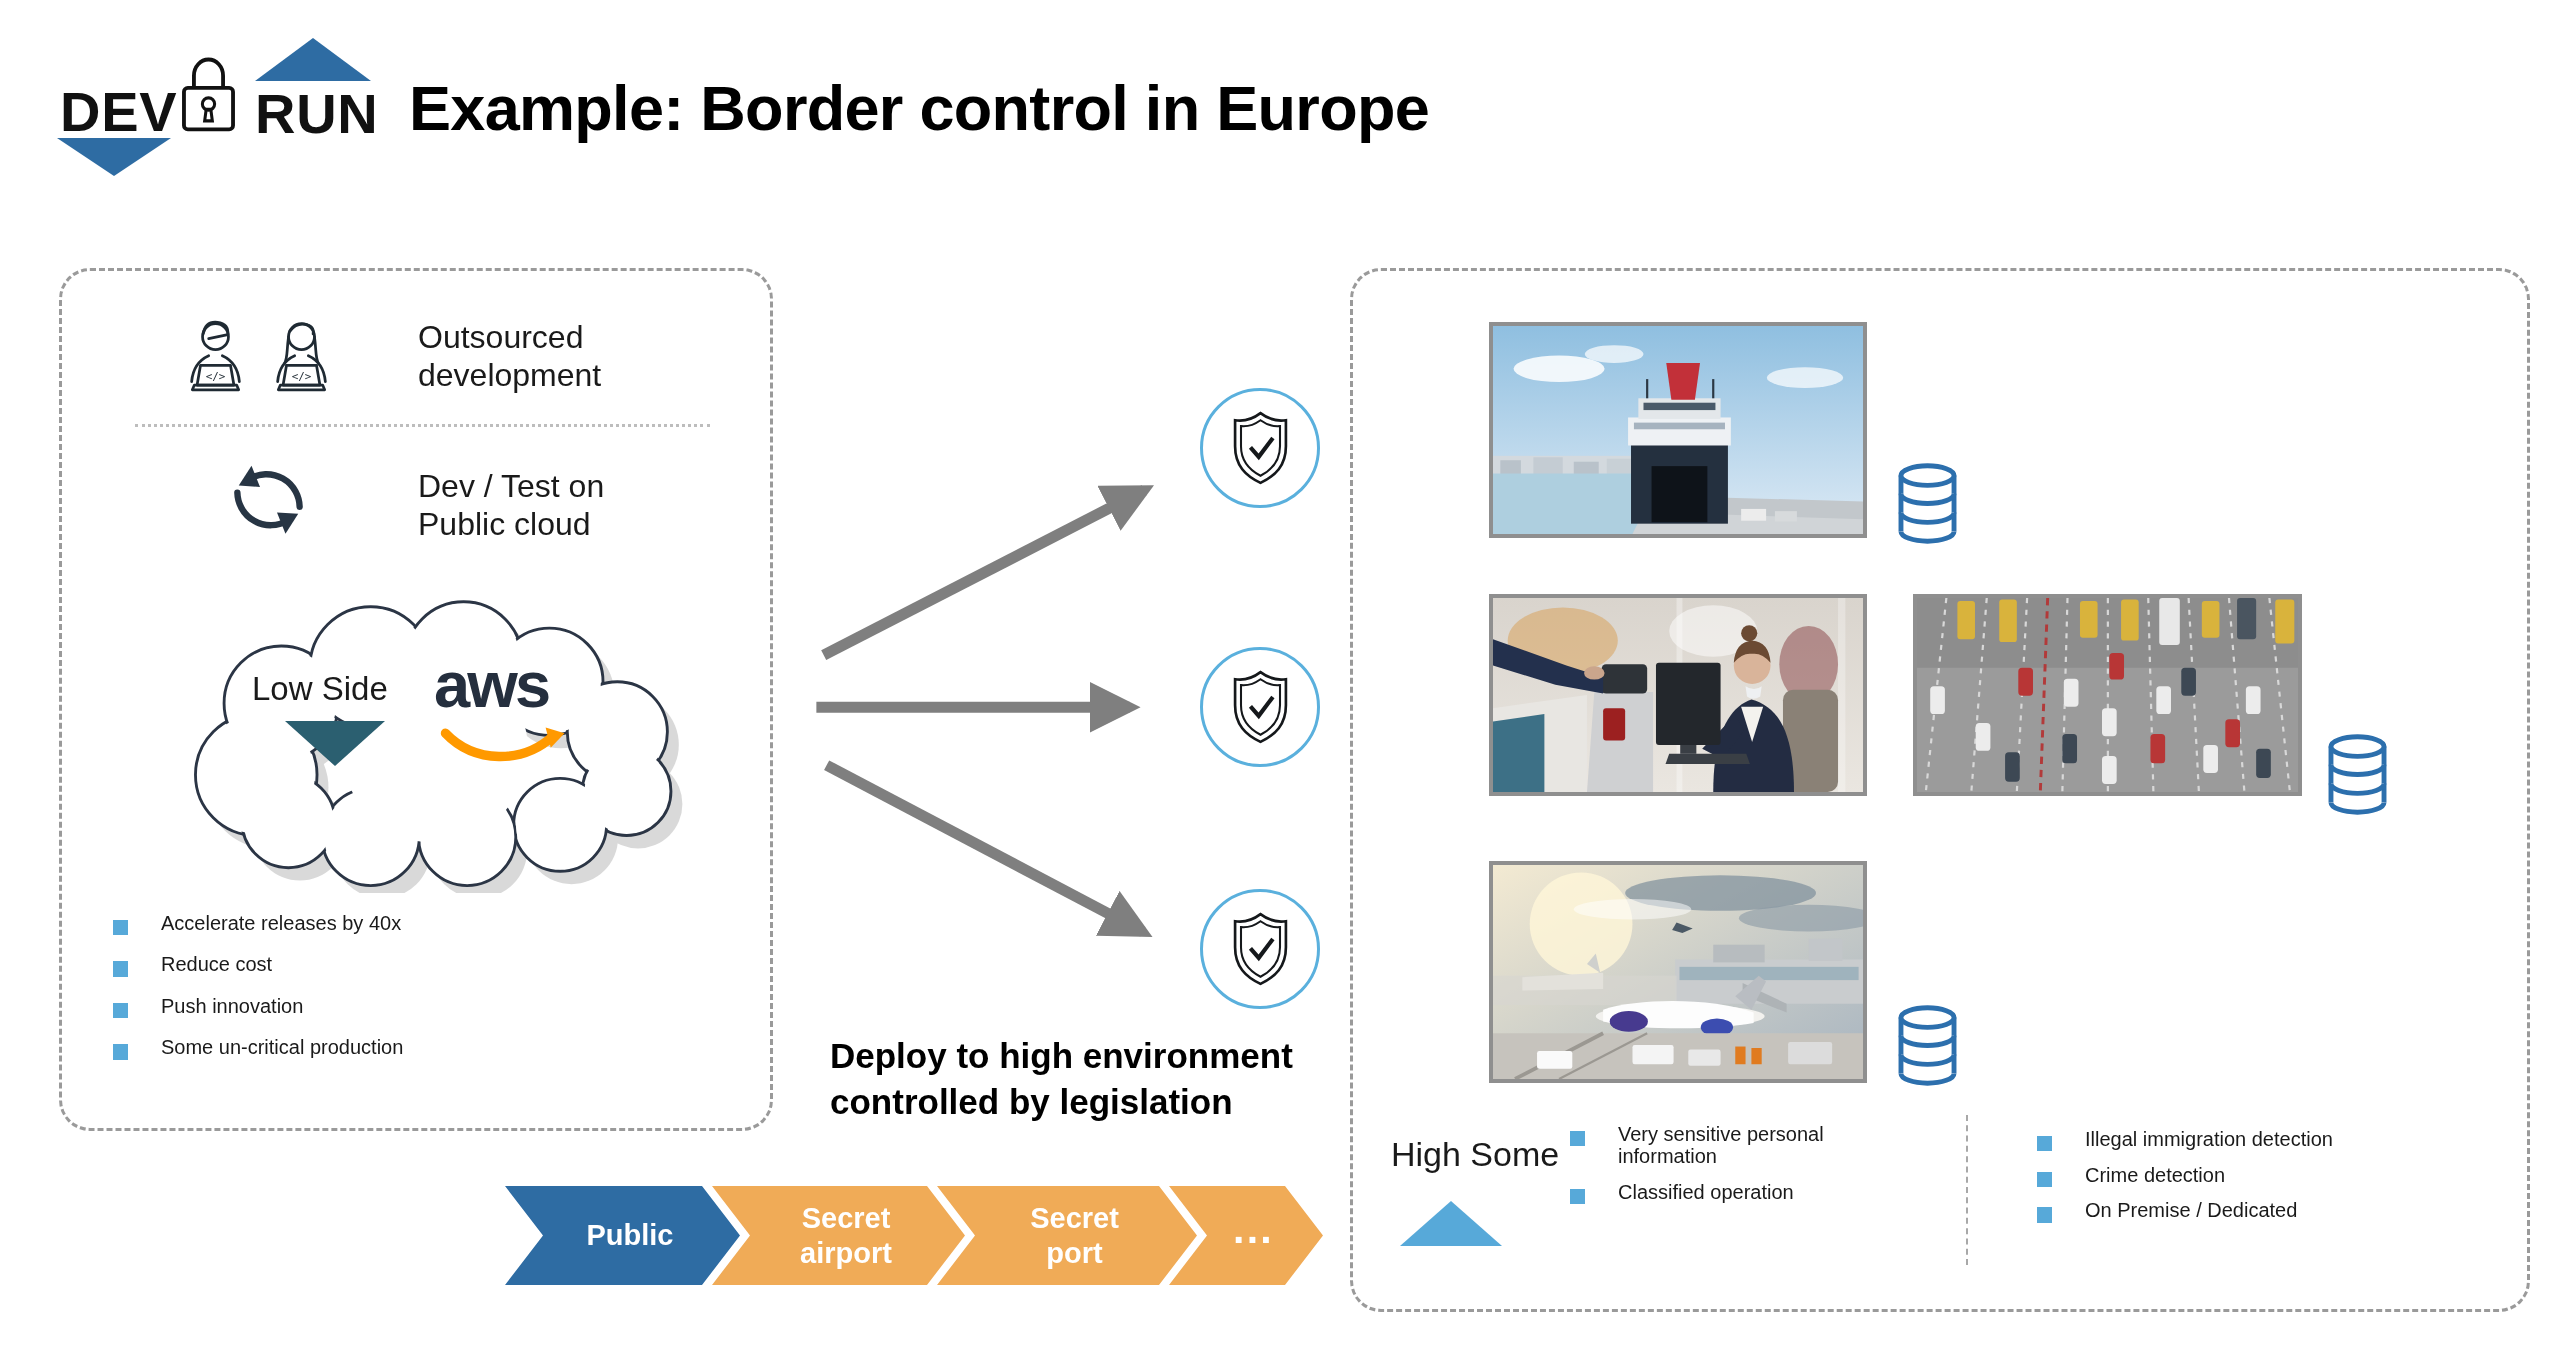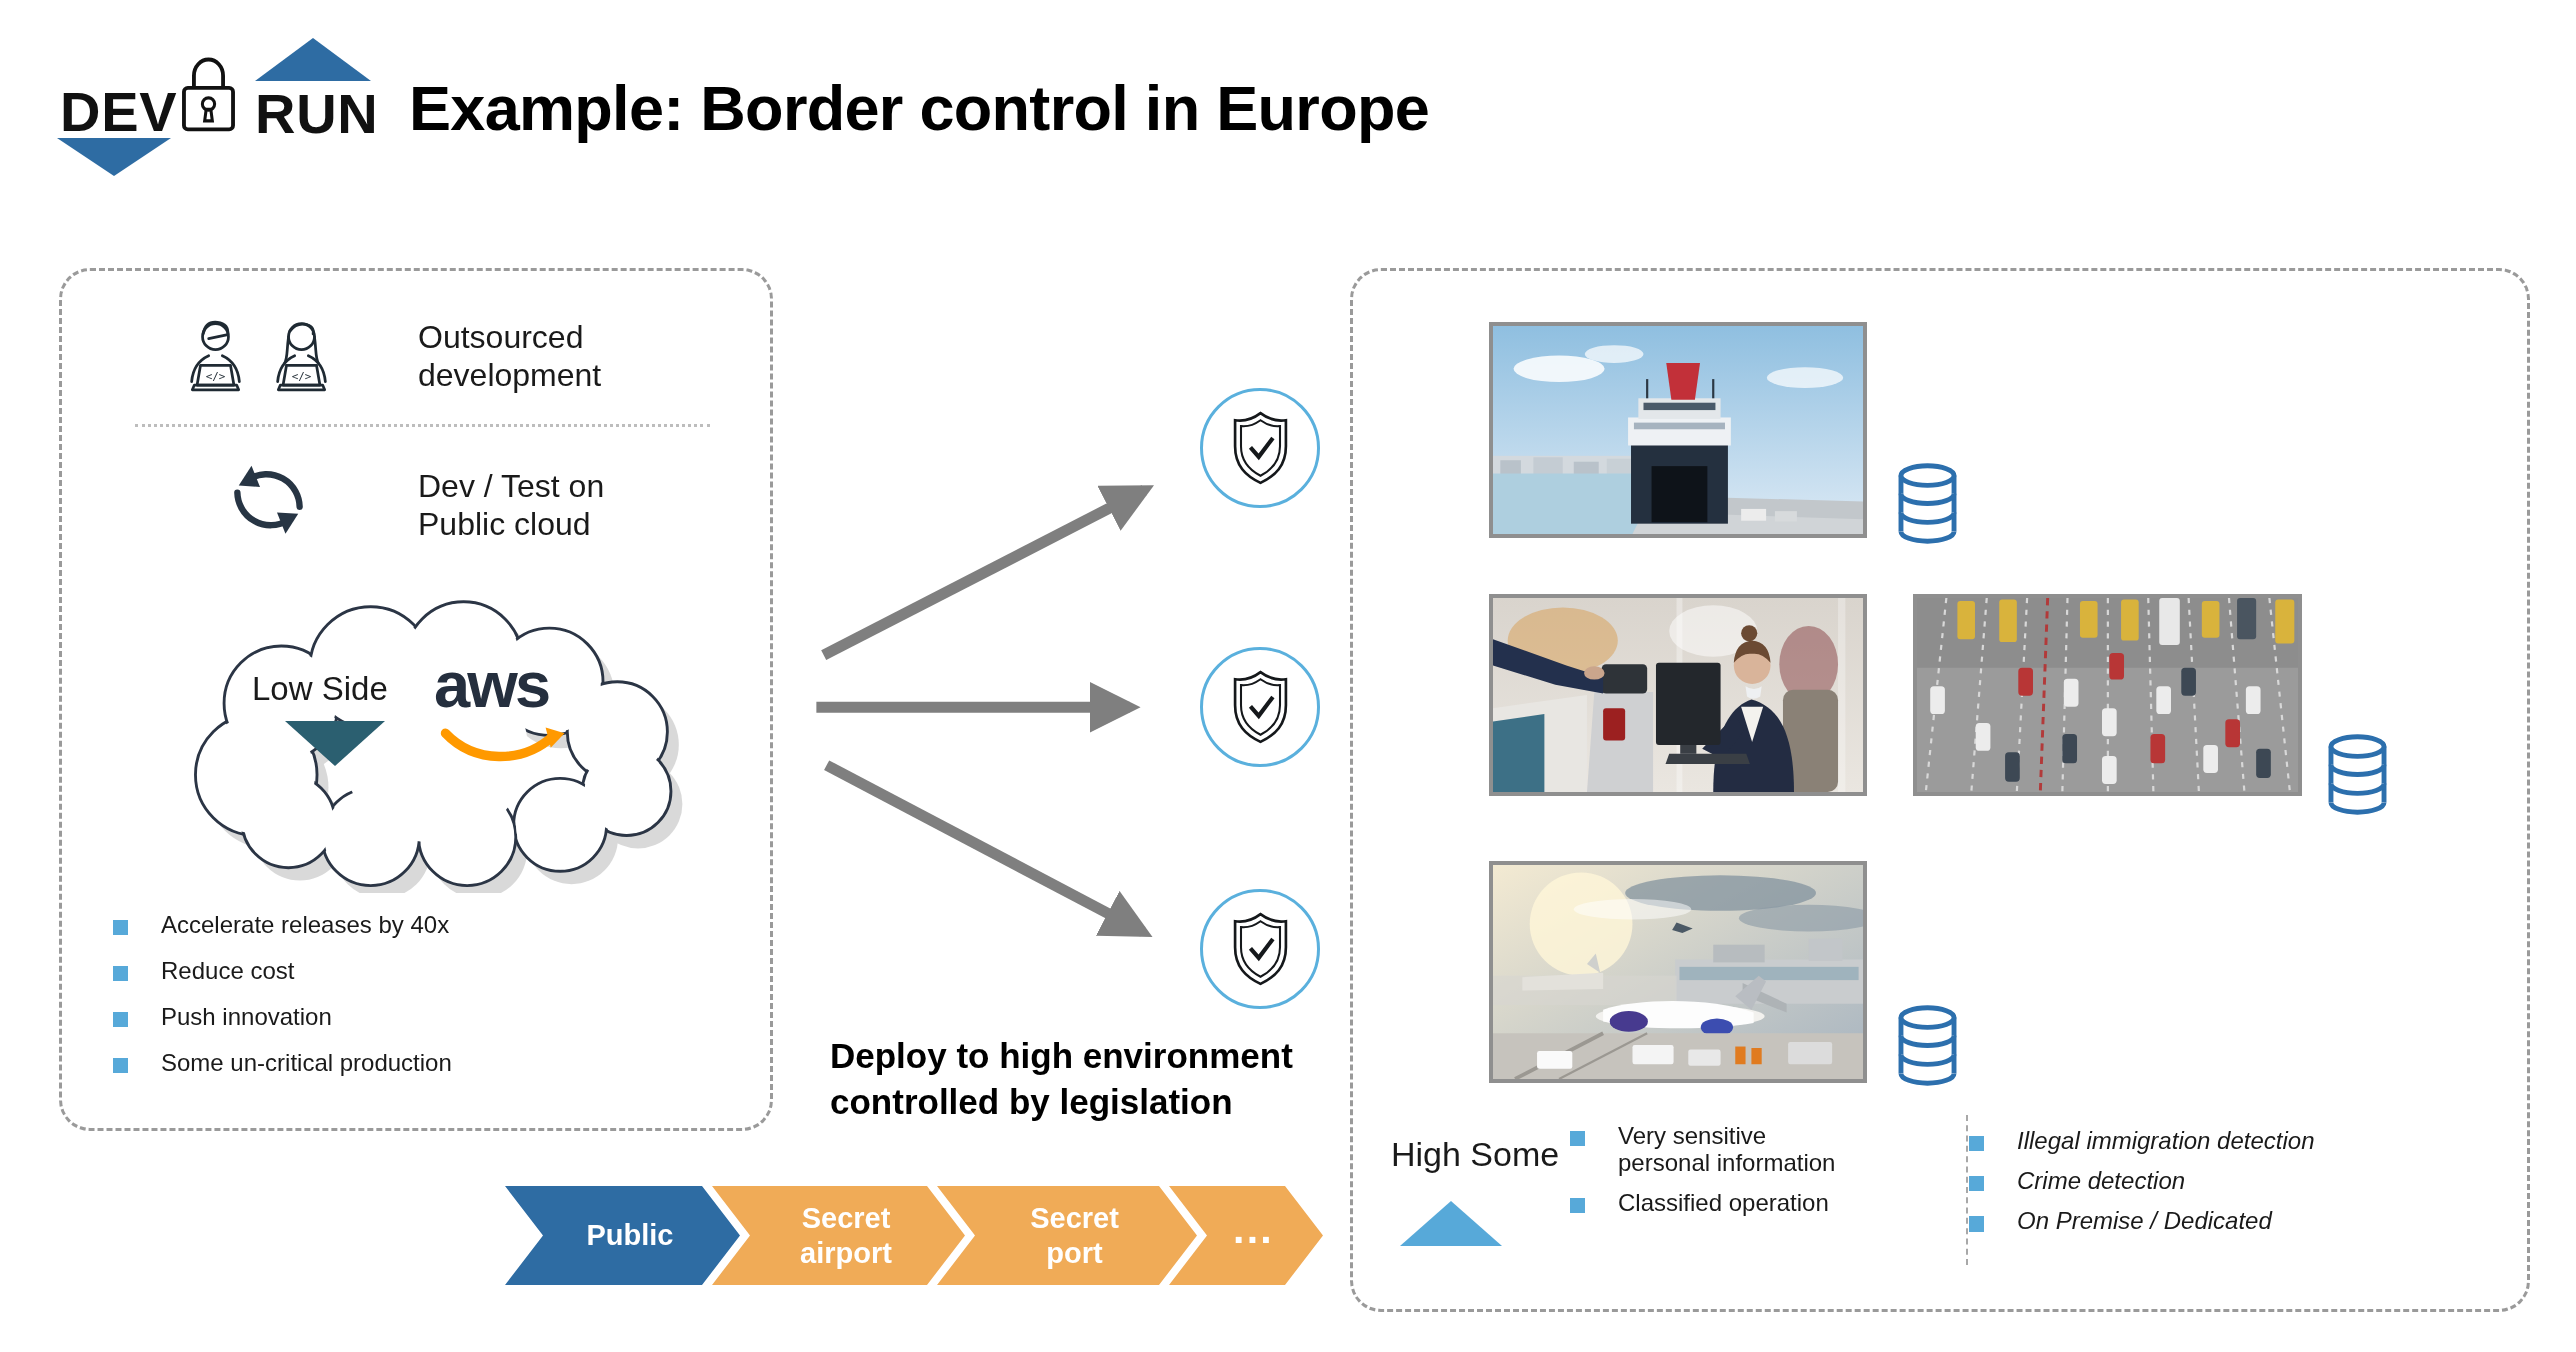--- a/index.html
+++ b/index.html
@@ -24,21 +24,21 @@
 
   
   .dashed-box{border:3.7px dashed var(--dash-gray); border-radius:31px; background:#fff;}
 
   
   .info-label{font-size:32px; color:var(--text-dark); line-height:1.18;}
   .dotted-divider{border-top:3.7px dotted #bdbdbd; height:0;}
   .tri-teal{border-left:50px solid transparent; border-right:50px solid transparent; border-top:45px solid var(--lowside-teal);}
   .aws-word{font-size:65px; font-weight:700; color:var(--aws-navy); letter-spacing:-2.9px; line-height:1;}
   .bullets{list-style:none;}
-  .bullets li{position:relative; padding-left:48px; font-size:24px; color:var(--text-dark); line-height:1.12;}
+  .bullets li{position:relative; padding-left:48px; font-size:20px; color:var(--text-dark); line-height:1.12;}
   .bullets li::before{content:""; position:absolute; left:0; top:8px; width:15.4px; height:15.4px; background:var(--bullet-blue);}
   .lp-bullets li{margin-bottom:19px;}
 
   
   .shield-badge{width:120px; height:120px; border:3.7px solid var(--shield-ring-blue); border-radius:50%;
     display:flex; align-items:center; justify-content:center; background:#fff;}
   .deploy-caption{font-size:35px; font-weight:700; color:#000; line-height:1.3; width:499px;}
 
   
   .banner{display:flex; align-items:stretch; height:99px;justify-content:center;}
@@ -406,21 +406,21 @@
     <div class="abs info-label" style="left:38px; top:863px; font-size:34px;">High Some</div>
     <div class="abs tri tri-up-light" style="left:47px; top:930px;"></div>
 
     <ul class="abs bullets rp-bullets" style="left:217px; top:852px; width:293px;">
       <li>Very sensitive personal information</li>
       <li>Classified operation</li>
     </ul>
 
     <div class="abs divider-v" style="left:613px; top:844px; height:150px;"></div>
 
-    <ul class="abs bullets rp-bullets" style="left:616px; top:857px; width:528px;font-style:italic;">
+    <ul class="abs bullets rp-bullets" style="left:684px; top:857px; width:528px;">
       <li>Illegal immigration detection</li>
       <li>Crime detection</li>
       <li>On Premise / Dedicated</li>
     </ul>
   </div>
 
 </div>
 
 
 </body></html>

